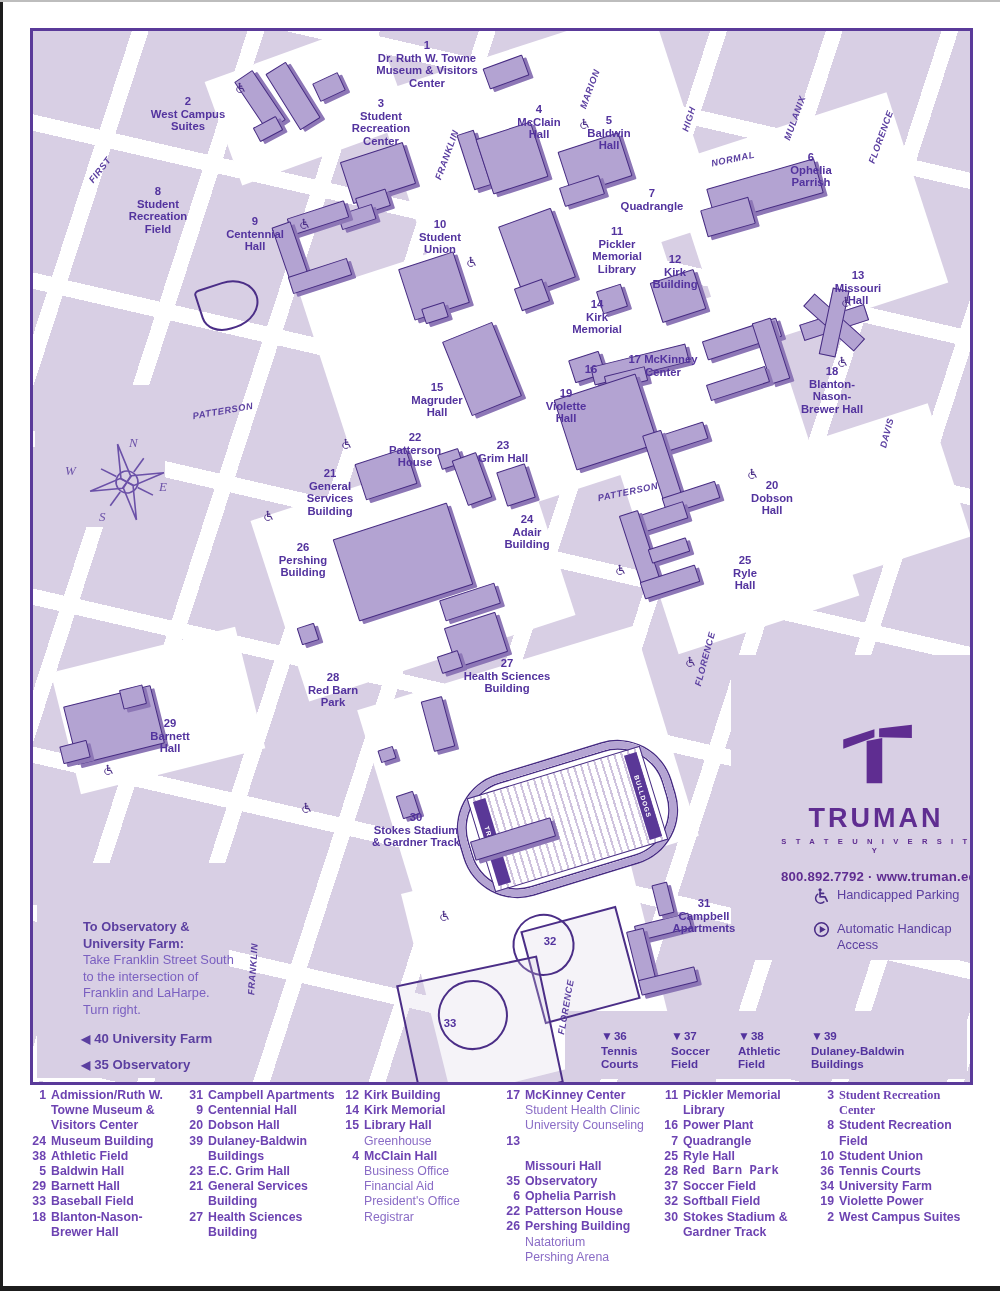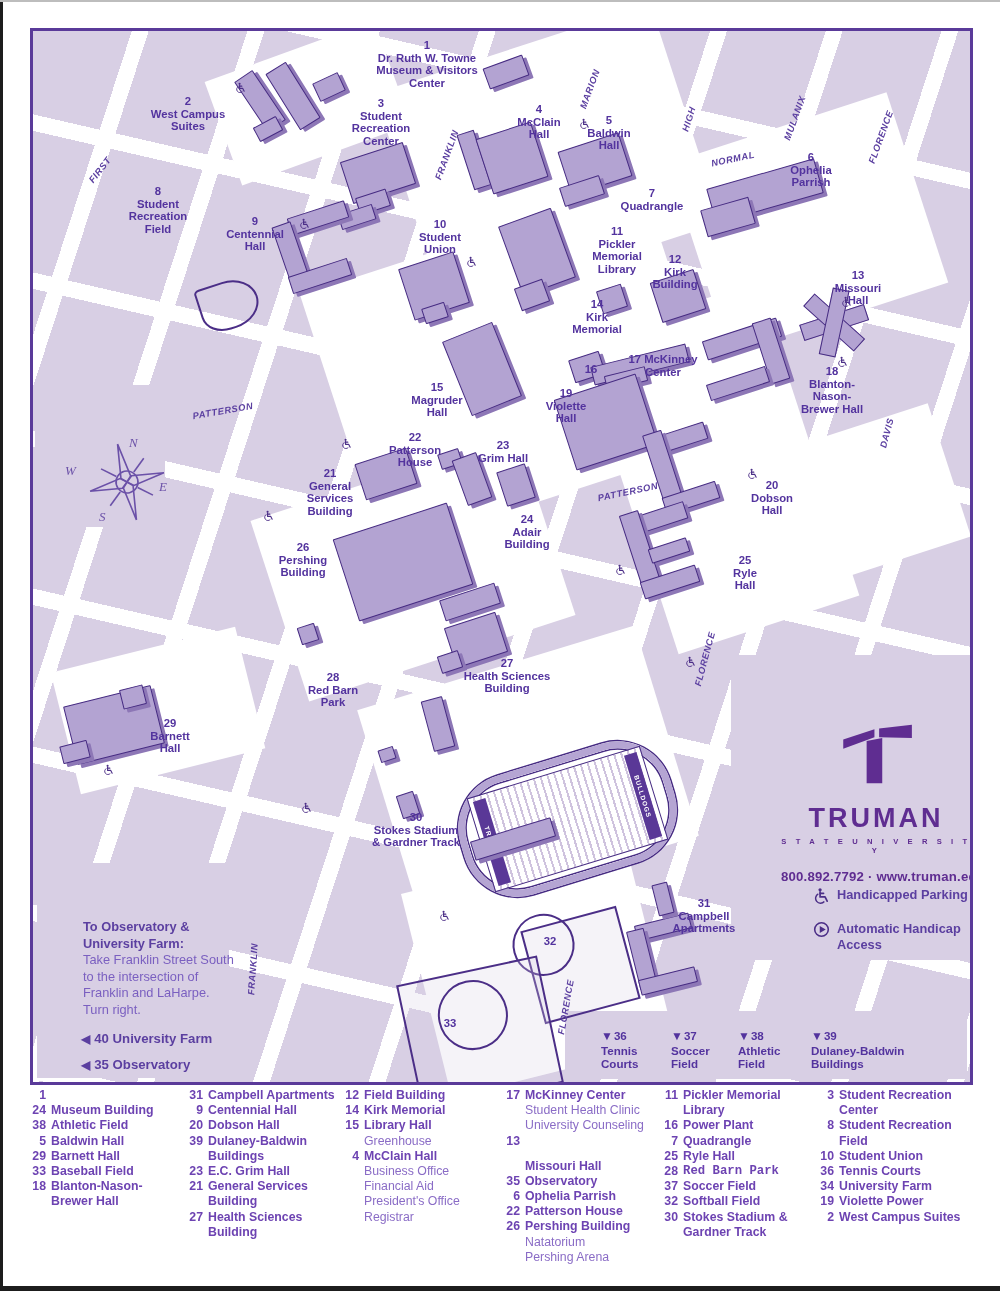--- a/index.html
+++ b/index.html
@@ -51,21 +51,21 @@
   .offbot .arr{font-size:12px;margin-right:1px;}
   .offbot .sub{}
 
   
   .brand{position:absolute;left:748px;top:692px;width:190px;z-index:6;text-align:center;color:#5f2d91;}
   .brand-logo{width:78px;height:72px;margin:0 auto;}
   .brand-name{font-size:27px;font-weight:bold;letter-spacing:3px;margin-top:4px;}
   .brand-tag{font-size:7.6px;font-weight:bold;letter-spacing:3.6px;margin-top:3px;}
   .brand-contact{font-size:13.2px;font-weight:bold;margin-top:14px;letter-spacing:.2px;white-space:nowrap;}
   .access{position:absolute;left:780px;z-index:6;display:flex;align-items:flex-start;color:#5b3fa0;
-     font-weight:bold;font-size:12.8px;line-height:16px;}
+     font-weight:normal;font-size:12.8px;line-height:16px;}
   .access .ic{width:17px;height:17px;margin-right:7px;flex:none;}
   .access .ic svg{width:17px;height:17px;}
 
   
   .compass{position:absolute;left:44px;top:404px;width:100px;height:95px;z-index:5;}
   .cl{position:absolute;font-family:"Liberation Serif",serif;font-style:italic;font-size:13px;color:#6b51a8;z-index:6;}
 
   
   .legend{position:absolute;left:0;top:1088px;width:1000px;z-index:6;}
   .lcol{position:absolute;top:0;}
@@ -387,20 +387,21 @@
         <div><span class="arr">▼</span><span>39</span></div>
         <div class="sub">Dulaney-Baldwin</div>
         <div class="sub">Buildings</div>
       </div>
     </div>
 
   <div class="legend" id="legend">
       <div class="lcol" style="left: 29px; width: 154px;">
         <div class="litem">
           <span class="lnum">1</span>
+          <span class="lname" style="width: 132px;">Admission/Ruth W. Towne Museum &amp; Visitors Center</span>
         </div>
         <div class="litem">
           <span class="lnum">24</span>
           <span class="lname" style="width: 132px;">Museum Building</span>
         </div>
         <div class="litem">
           <span class="lnum">38</span>
           <span class="lname" style="width: 132px;">Athletic Field</span>
         </div>
         <div class="litem">
@@ -446,21 +447,21 @@
           <span class="lname" style="width: 134px;">General Services Building</span>
         </div>
         <div class="litem">
           <span class="lnum">27</span>
           <span class="lname" style="width: 134px;">Health Sciences Building</span>
         </div>
       </div>
       <div class="lcol" style="left: 342px; width: 142px;">
         <div class="litem">
           <span class="lnum">12</span>
-          <span class="lname" style="width: 120px;">Field Building</span>
+          <span class="lname" style="width: 120px;">Kirk Building</span>
         </div>
         <div class="litem">
           <span class="lnum">14</span>
           <span class="lname" style="width: 120px;">Kirk Memorial</span>
         </div>
         <div class="litem">
           <span class="lnum">15</span>
           <span class="lname" style="width: 120px;">Library Hall</span>
         </div>
         <div class="lsub">Greenhouse</div>
@@ -533,21 +534,21 @@
           <span class="lname" style="width: 132px;">Softball Field</span>
         </div>
         <div class="litem">
           <span class="lnum">30</span>
           <span class="lname" style="width: 132px;">Stokes Stadium &amp; Gardner Track</span>
         </div>
       </div>
       <div class="lcol" style="left: 817px; width: 146px;">
         <div class="litem">
           <span class="lnum">3</span>
-          <span class="lname" style="width: 124px;">Student Recreation Center</span>
+          <span class="lname" style="width: 124px; font-family: Liberation Serif, serif;">Student Recreation Center</span>
         </div>
         <div class="litem">
           <span class="lnum">8</span>
           <span class="lname" style="width: 124px;">Student Recreation Field</span>
         </div>
         <div class="litem">
           <span class="lnum">10</span>
           <span class="lname" style="width: 124px;">Student Union</span>
         </div>
         <div class="litem">

